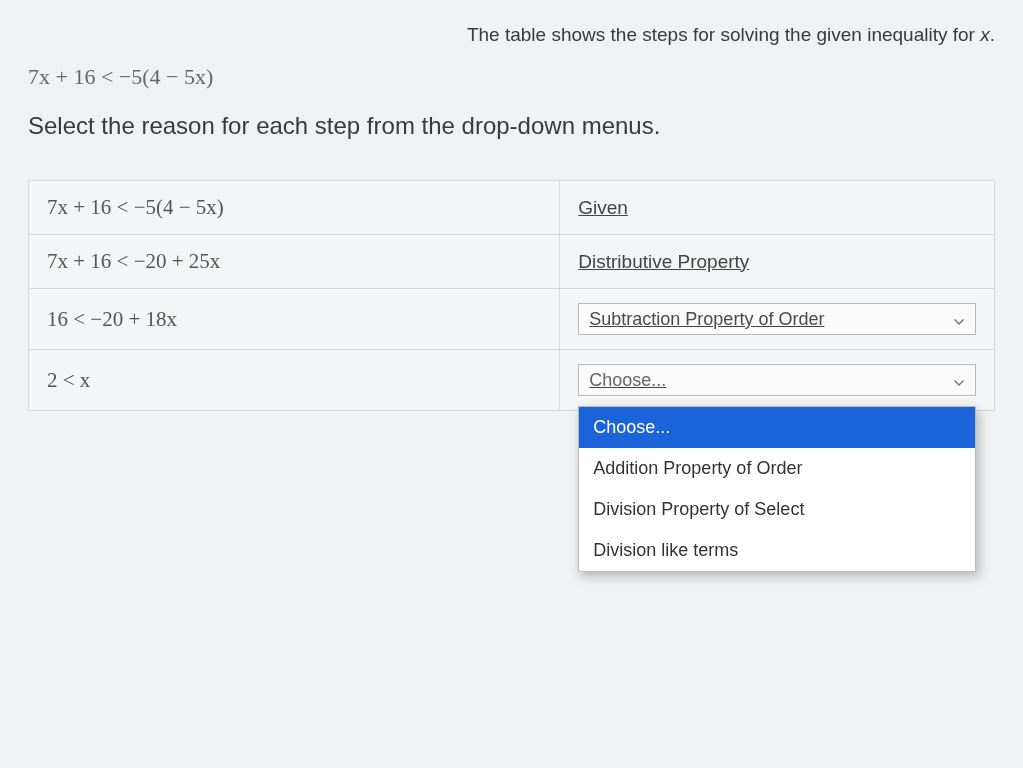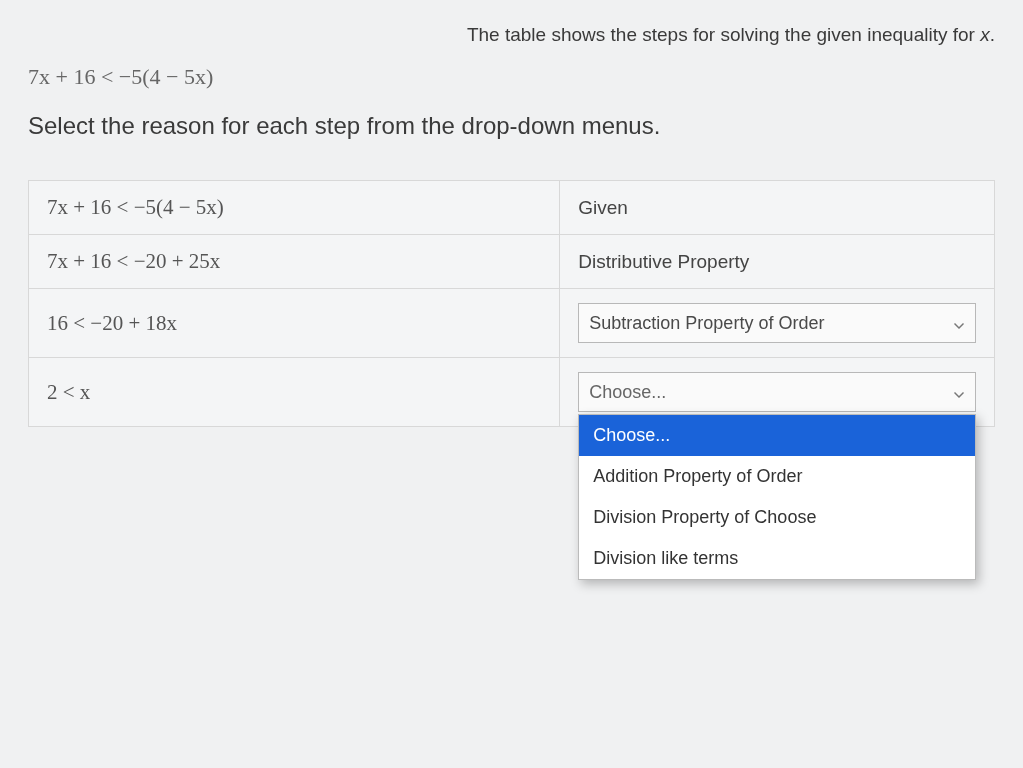--- a/index.html
+++ b/index.html
@@ -30,24 +30,25 @@
   }
   table.steps td.left {
     width: 55%;
     font-family: Georgia, "Times New Roman", serif;
     color: #555;
     font-size: 21px;
   }
   table.steps td.right {
     width: 45%;
     position: relative;
+    text-decoration: underline;
   }
   .sel {
     width: 100%;
-    height: 40px;
+    height: 32px;
     border: 1px solid #b8b8b8;
     background: #fafafa;
     font-size: 18px;
     color: #4a4a4a;
     padding: 0 28px 0 10px;
     display: flex;
     align-items: center;
     position: relative;
     cursor: pointer;
   }
@@ -123,19 +124,19 @@
         <span>Choose...</span>
         <span class="chev">
           <svg viewBox="0 0 12 12">
                 <path d="M1 3 L6 8 L11 3 L10 2 L6 6 L2 2 Z"></path>
               </svg>
         </span>
       </div>
       <div class="dropdown">
         <div class="opt hl">Choose...</div>
         <div class="opt">Addition Property of Order</div>
-        <div class="opt">Division Property of Choose</div>
+        <div class="opt">Division Property of Select</div>
         <div class="opt">Division like terms</div>
       </div>
     </td>
   </tr>
 </tbody>
   </table>
 
 </body></html>

